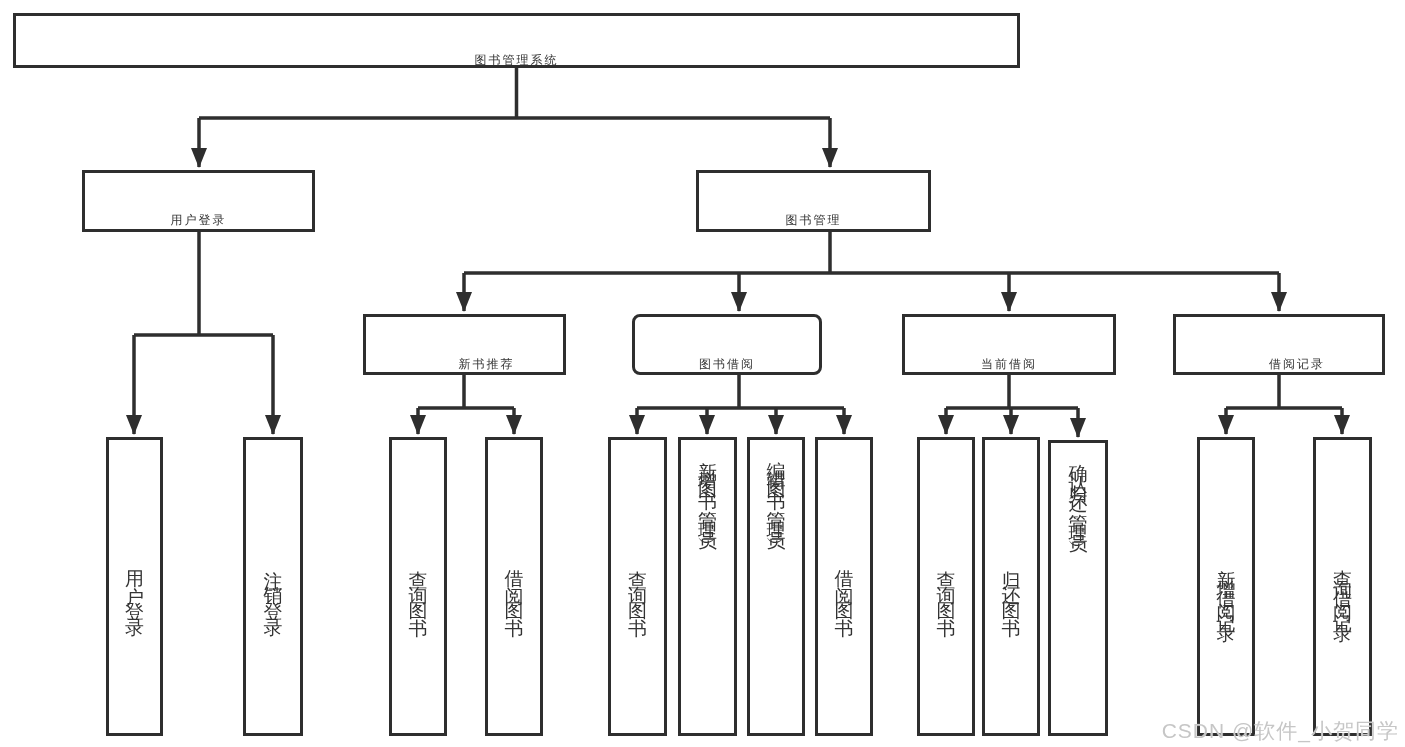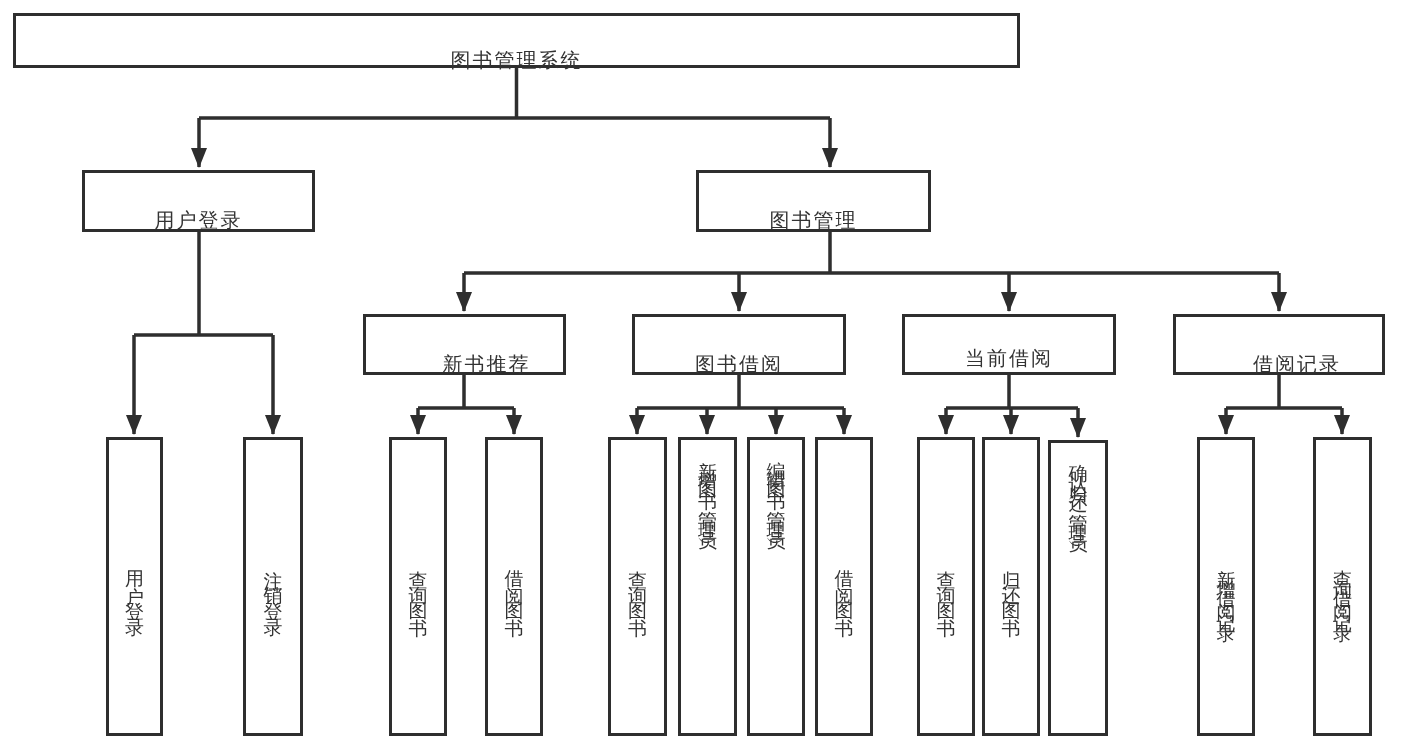--- a/index.html
+++ b/index.html
@@ -21,21 +21,21 @@
     position: absolute;
     box-sizing: border-box;
     border: 3px solid #2e2e2e;
     background: #ffffff;
     display: flex;
     align-items: center;
     justify-content: center;
     color: #333333;
   }
   .node .lbl {
-    font-size: 20px;
+    font-size: 12px;
     letter-spacing: 2px;
     white-space: nowrap;
     margin-top: 39px;
   }
   .leaf { align-items: center; }
   .leaf.top { align-items: flex-start; padding-top: 6px; }
   .vtext {
     writing-mode: vertical-lr;
     text-orientation: mixed;
     font-size: 19px;
@@ -111,24 +111,24 @@
   <div class="node" style="left:82px; top:170px; width:233px; height:62px;">
     <span class="lbl">用户登录</span>
   </div>
   <div class="node" style="left:696px; top:170px; width:235px; height:62px;">
     <span class="lbl">图书管理</span>
   </div>
 
   <div class="node" style="left:363px; top:314px; width:203px; height:61px;padding-left:44px;">
     <span class="lbl">新书推荐</span>
   </div>
-  <div class="node" style="left:632px; top:314px; width:214px; height:61px;">
+  <div class="node" style="left:632px; top:314px; width:190px; height:61px;border-radius:8px;">
     <span class="lbl">图书借阅</span>
   </div>
-  <div class="node" style="left:902px; top:314px; width:214px; height:61px;align-items:flex-end;">
+  <div class="node" style="left:902px; top:314px; width:214px; height:61px;">
     <span class="lbl">当前借阅</span>
   </div>
   <div class="node" style="left:1173px; top:314px; width:212px; height:61px;padding-left:36px;">
     <span class="lbl">借阅记录</span>
   </div>
 
   <div class="node leaf" style="left:106px; top:437px; width:57px; height:299px;">
     <span class="vtext v4">用户登录</span>
   </div>
   <div class="node leaf" style="left:243px; top:437px; width:60px; height:299px;">
@@ -165,14 +165,15 @@
     <span class="vtext v9">确认归还（管理员）</span>
   </div>
 
   <div class="node leaf" style="left:1197px; top:437px; width:58px; height:299px;">
     <span class="vtext v6">新增借阅记录</span>
   </div>
   <div class="node leaf" style="left:1313px; top:437px; width:59px; height:299px;">
     <span class="vtext v6">查询借阅记录</span>
   </div>
 
+  <div class="watermark">CSDN @软件_小贺同学</div>
 
 </div>
 
 </body></html>

